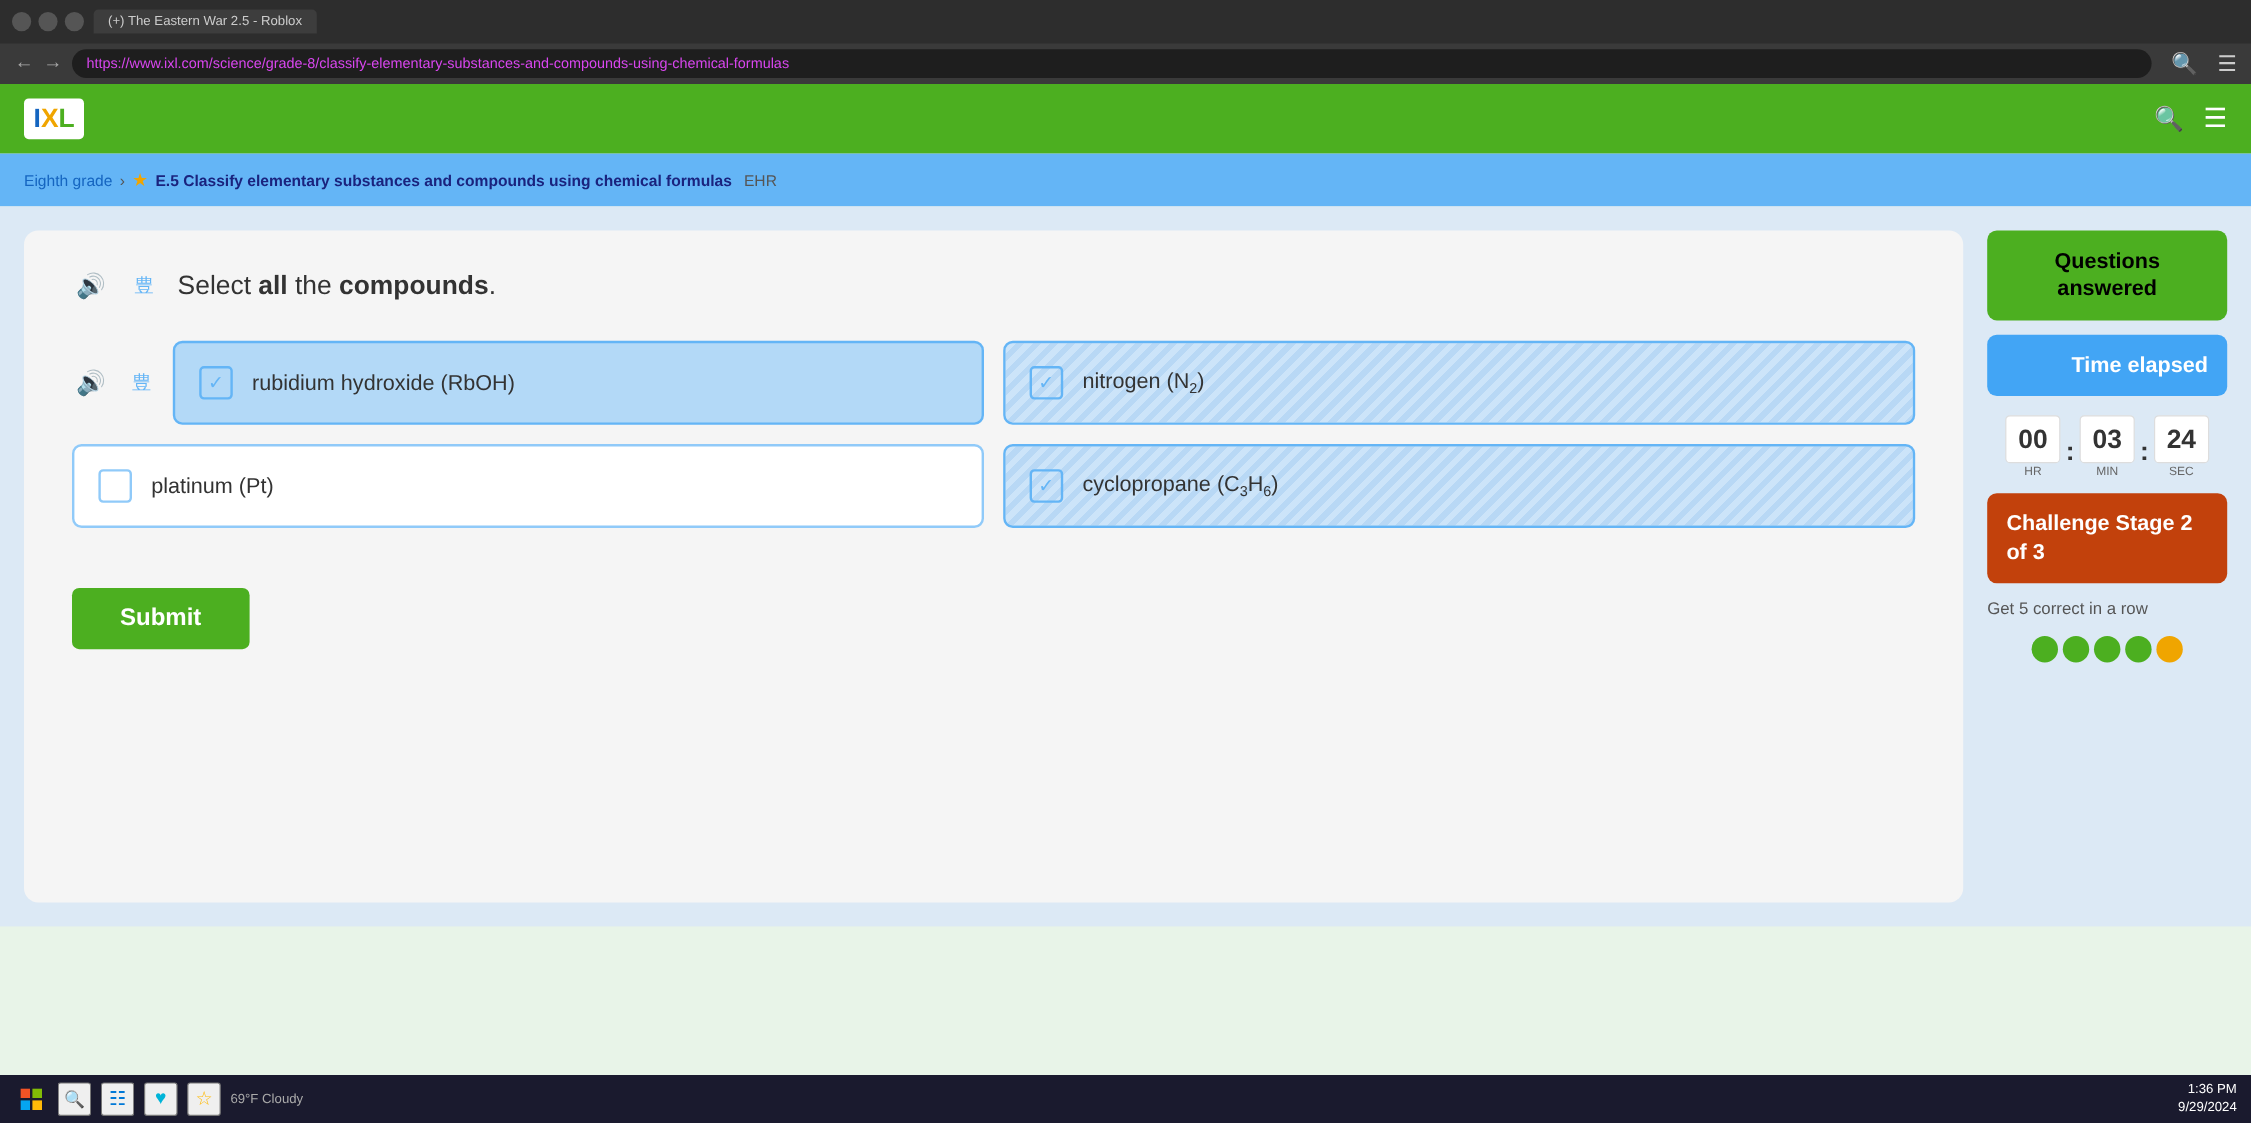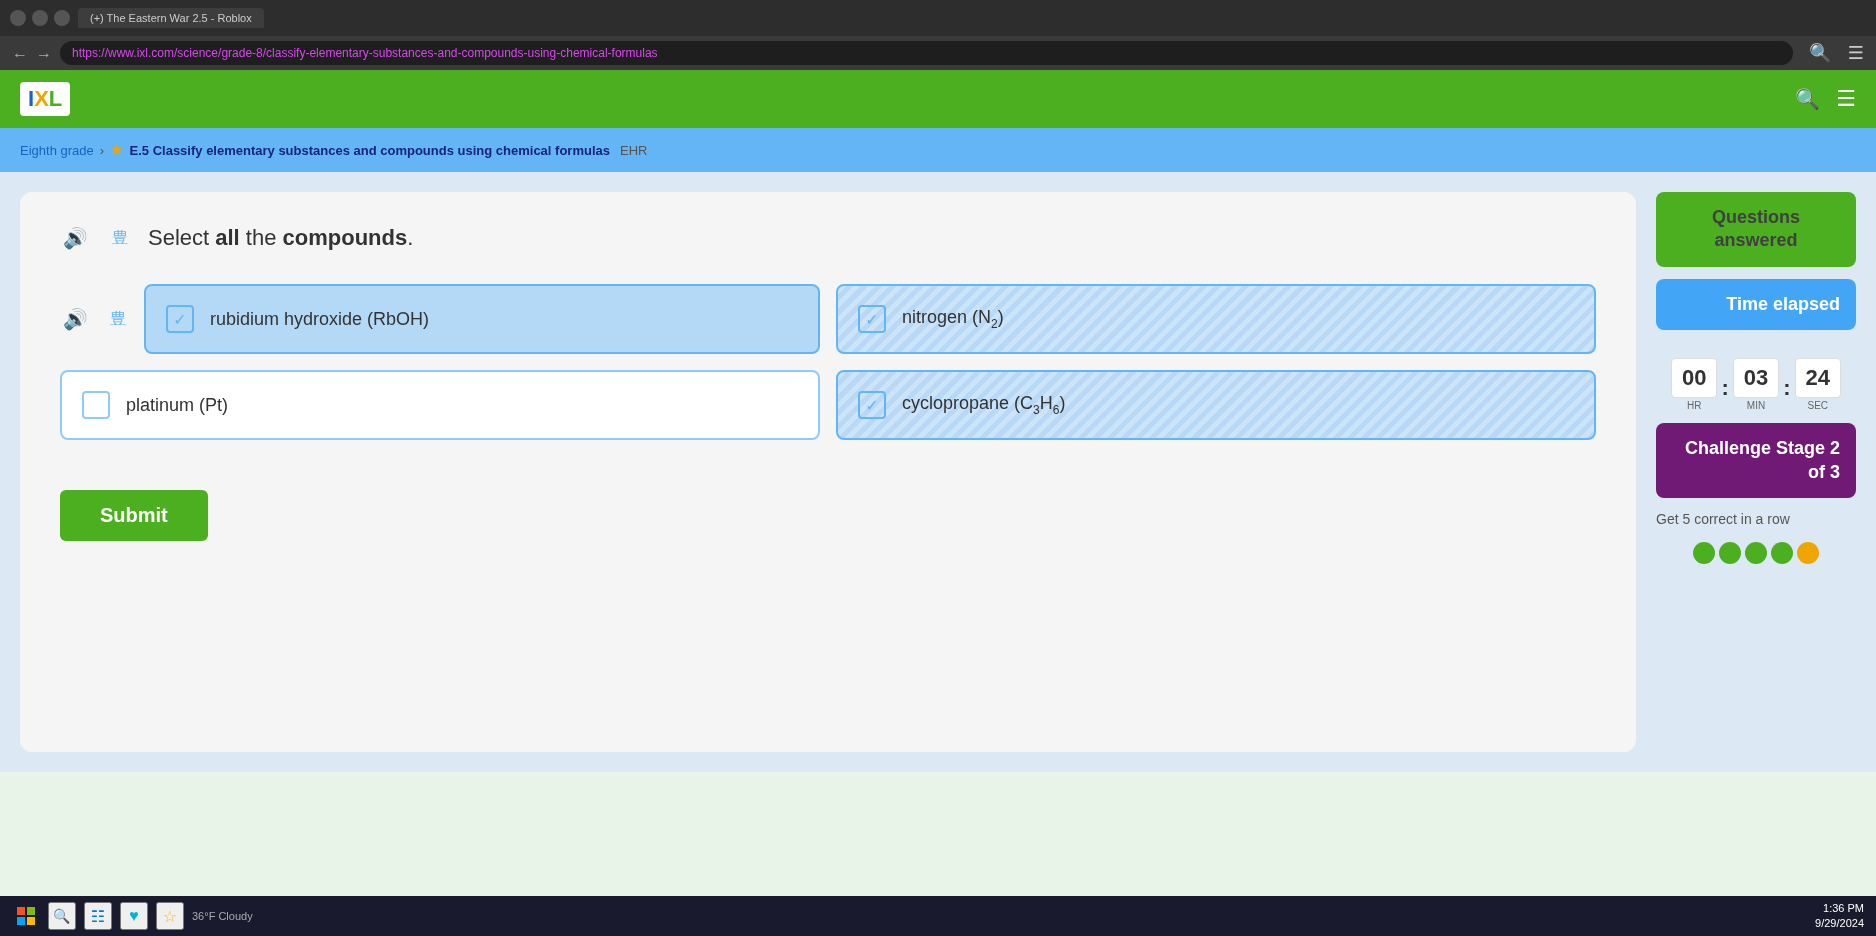--- a/index.html
+++ b/index.html
@@ -299,21 +299,21 @@
     .sidebar {
       width: 200px;
       display: flex;
       flex-direction: column;
       gap: 12px;
       flex-shrink: 0;
     }
 
     .questions-answered-btn {
       background: #4caf20;
-      color: #404040;
+      color: #000000;
       border: none;
       border-radius: 8px;
       padding: 14px 16px;
       font-size: 18px;
       font-weight: bold;
       cursor: pointer;
       text-align: center;
       line-height: 1.3;
     }
 
@@ -335,21 +335,21 @@
       cursor: pointer;
       text-align: right;
       line-height: 1.3;
     }
 
     .timer-display {
       display: flex;
       justify-content: center;
       align-items: flex-end;
       gap: 4px;
-      margin-top: 16px;
+      margin-top: 4px;
     }
     .timer-box {
       text-align: center;
     }
     .timer-num {
       background: #fff;
       border: 1px solid #ddd;
       border-radius: 4px;
       padding: 6px 10px;
       font-size: 22px;
@@ -365,29 +365,29 @@
       margin-top: 2px;
     }
     .timer-sep {
       font-size: 22px;
       font-weight: bold;
       color: #333;
       padding-bottom: 10px;
     }
 
     .challenge-btn {
-      background: #701a75;
+      background: #c2410c;
       color: #fff;
       border: none;
       border-radius: 8px;
       padding: 14px 16px;
       font-size: 18px;
       font-weight: bold;
       cursor: pointer;
-      text-align: right;
+      text-align: left;
       line-height: 1.3;
     }
 
     .get-correct-text {
       font-size: 14px;
       color: #555;
       text-align: left;
       line-height: 1.4;
     }
 
@@ -604,19 +604,19 @@
   <button class="taskbar-icon">
     <span style="color:#0078d7;font-size:16px;">☷</span>
   </button>
   <button class="taskbar-icon">
     <span style="color:#00b4d8;font-size:16px;">♥</span>
   </button>
   <button class="taskbar-icon">
     <span style="color:#ffba08;font-size:16px;">☆</span>
   </button>
   <div class="taskbar-sys">
-    <span style="color:#aaa;font-size:11px;">36°F Cloudy</span>
+    <span style="color:#aaa;font-size:11px;">69°F Cloudy</span>
   </div>
   <div class="taskbar-time">
     <div>1:36 PM</div>
     <div>9/29/2024</div>
   </div>
 </div>
 
 </body></html>

